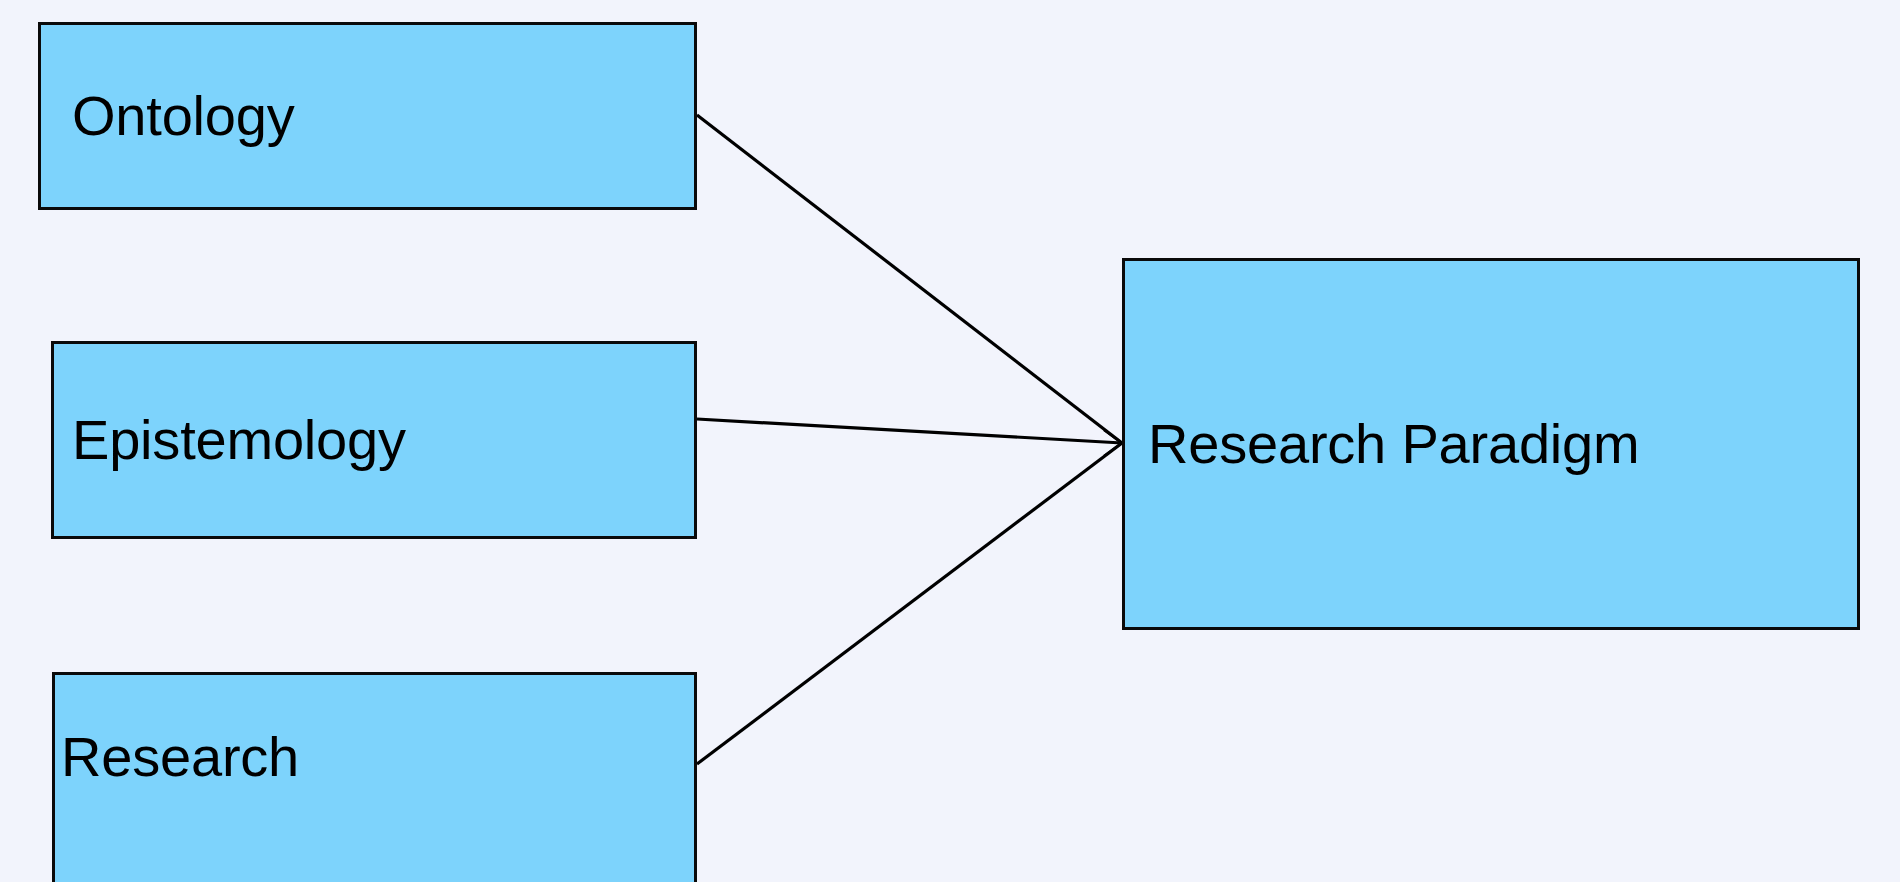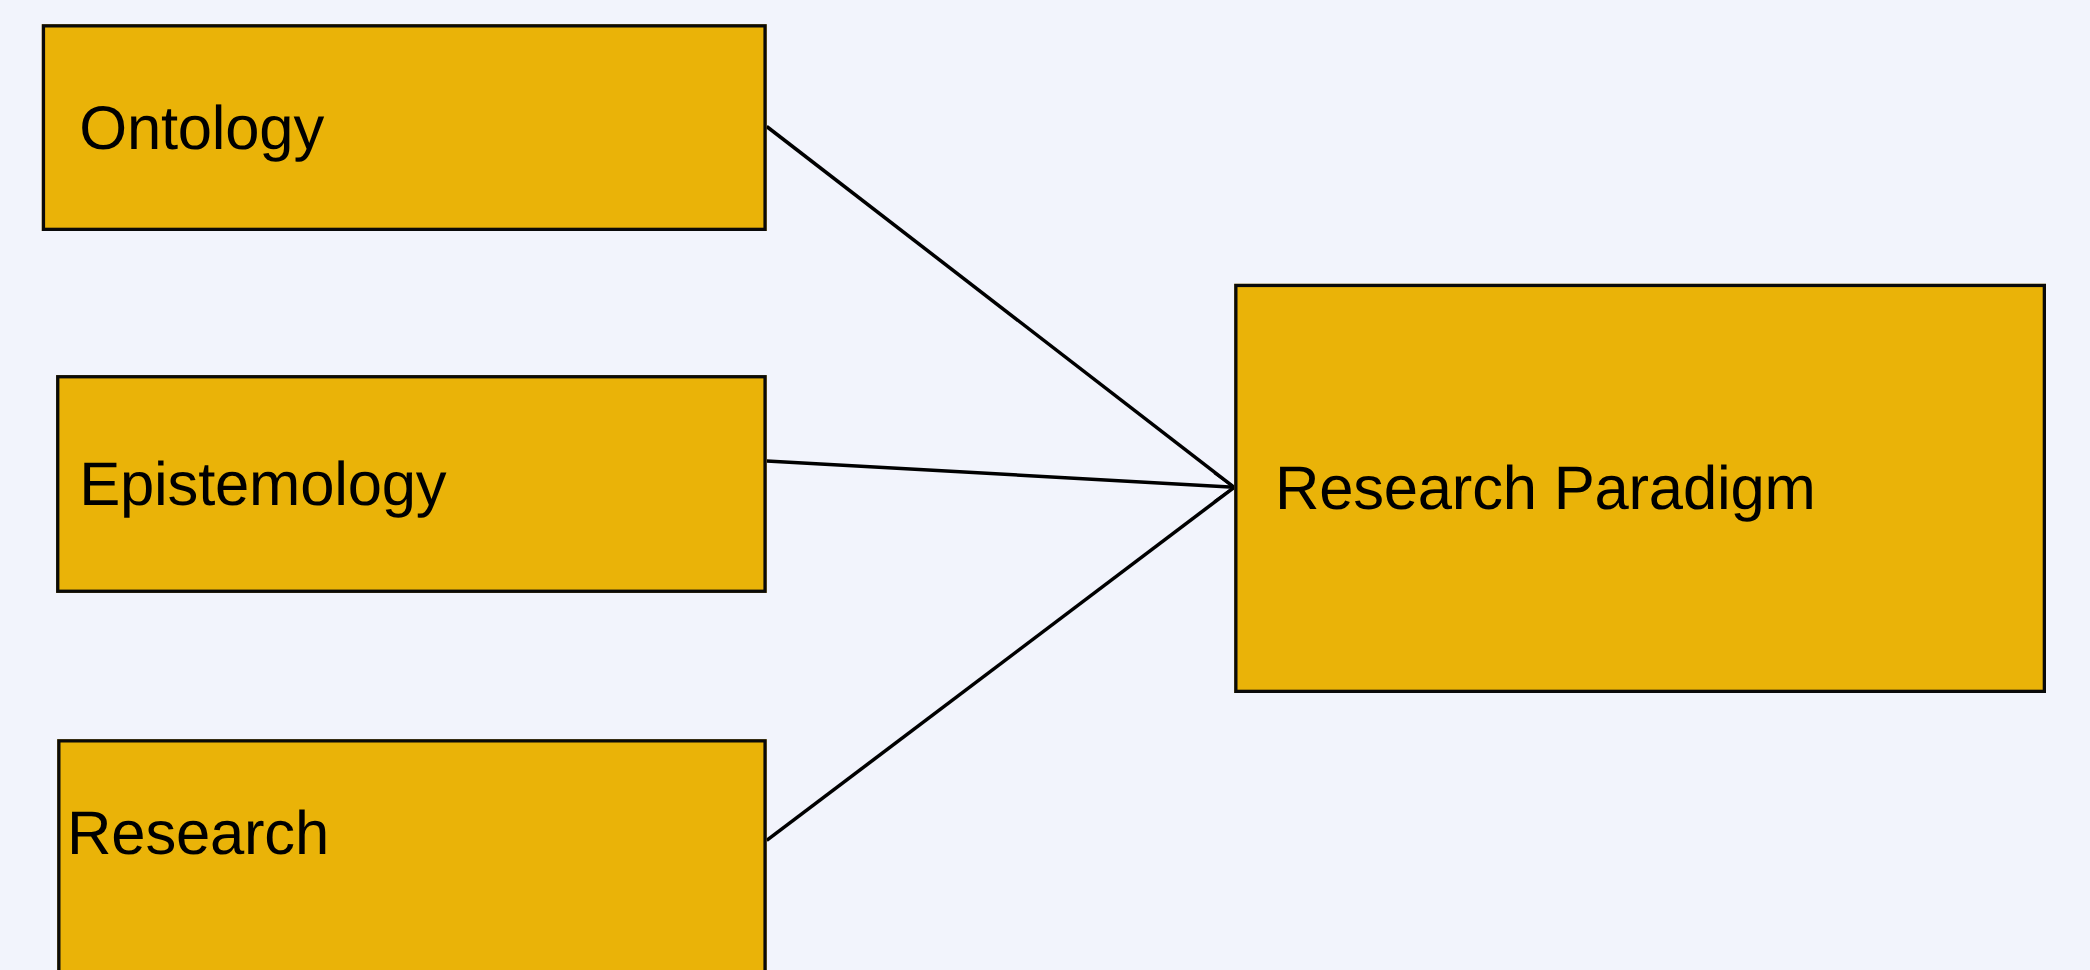--- a/index.html
+++ b/index.html
@@ -22,21 +22,21 @@
     position: absolute;
     left: 0;
     top: 0;
     width: 1900px;
     height: 882px;
     pointer-events: none;
   }
   .node {
     position: absolute;
     box-sizing: border-box;
-    background: #eab308;
+    background: #7dd3fc;
     border: 3px solid #0a0a0a;
     display: flex;
     align-items: center;
     justify-content: flex-start;
   }
   .node-label {
     color: #000000;
     font-family: "Liberation Sans", sans-serif;
     font-size: 56px;
     font-weight: 400;
@@ -57,21 +57,21 @@
   #node-epistemology .node-label { padding-left: 18px; }
 
   #node-research {
     left: 52px;  top: 672px; width: 645px; height: 215px;
   }
   #node-research .node-label { padding-left: 6px; position: relative; top: -22px; }
 
   #node-research-paradigm {
     left: 1122px; top: 258px; width: 738px; height: 372px;
   }
-  #node-research-paradigm .node-label { padding-left: 34px; }
+  #node-research-paradigm .node-label { padding-left: 23px; }
 </style>
 </head>
 <body>
 
 <div id="canvas">
 
   <svg id="edges" viewBox="0 0 1900 882" width="1900" height="882" xmlns="http://www.w3.org/2000/svg">
     <g fill="none" stroke="#000000" stroke-width="3.2" stroke-linecap="butt">
       <line x1="697" y1="115" x2="1122" y2="443"></line>
       <line x1="697" y1="419" x2="1122" y2="443"></line>

